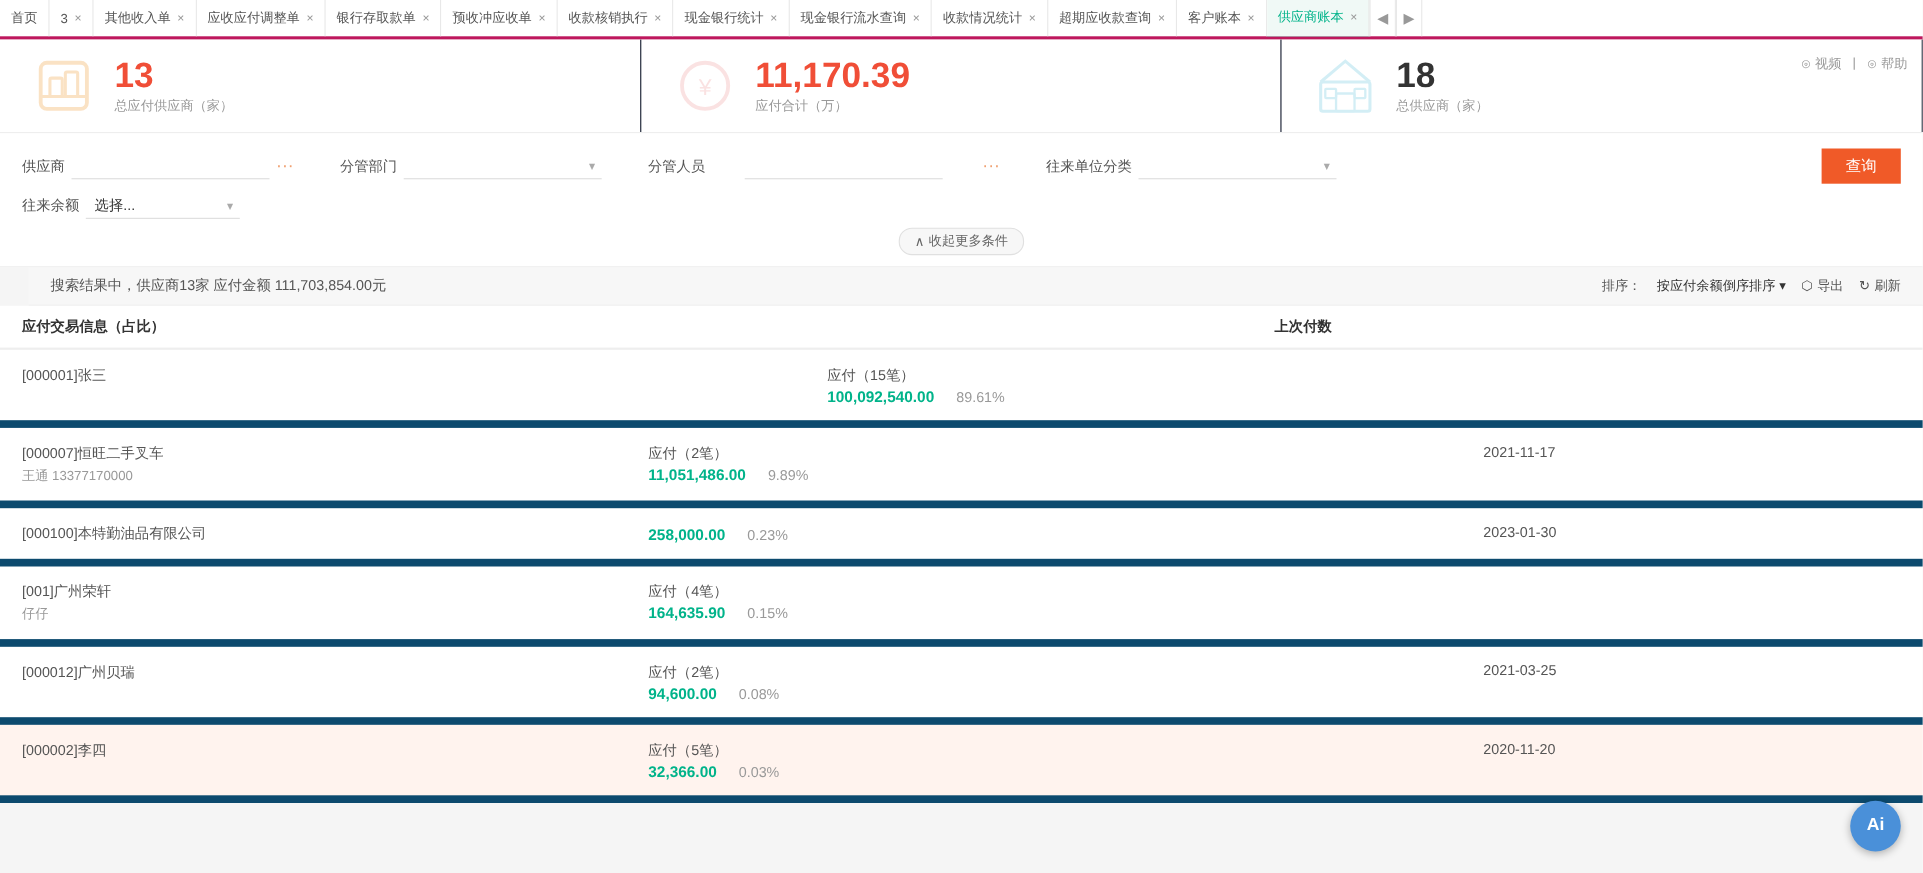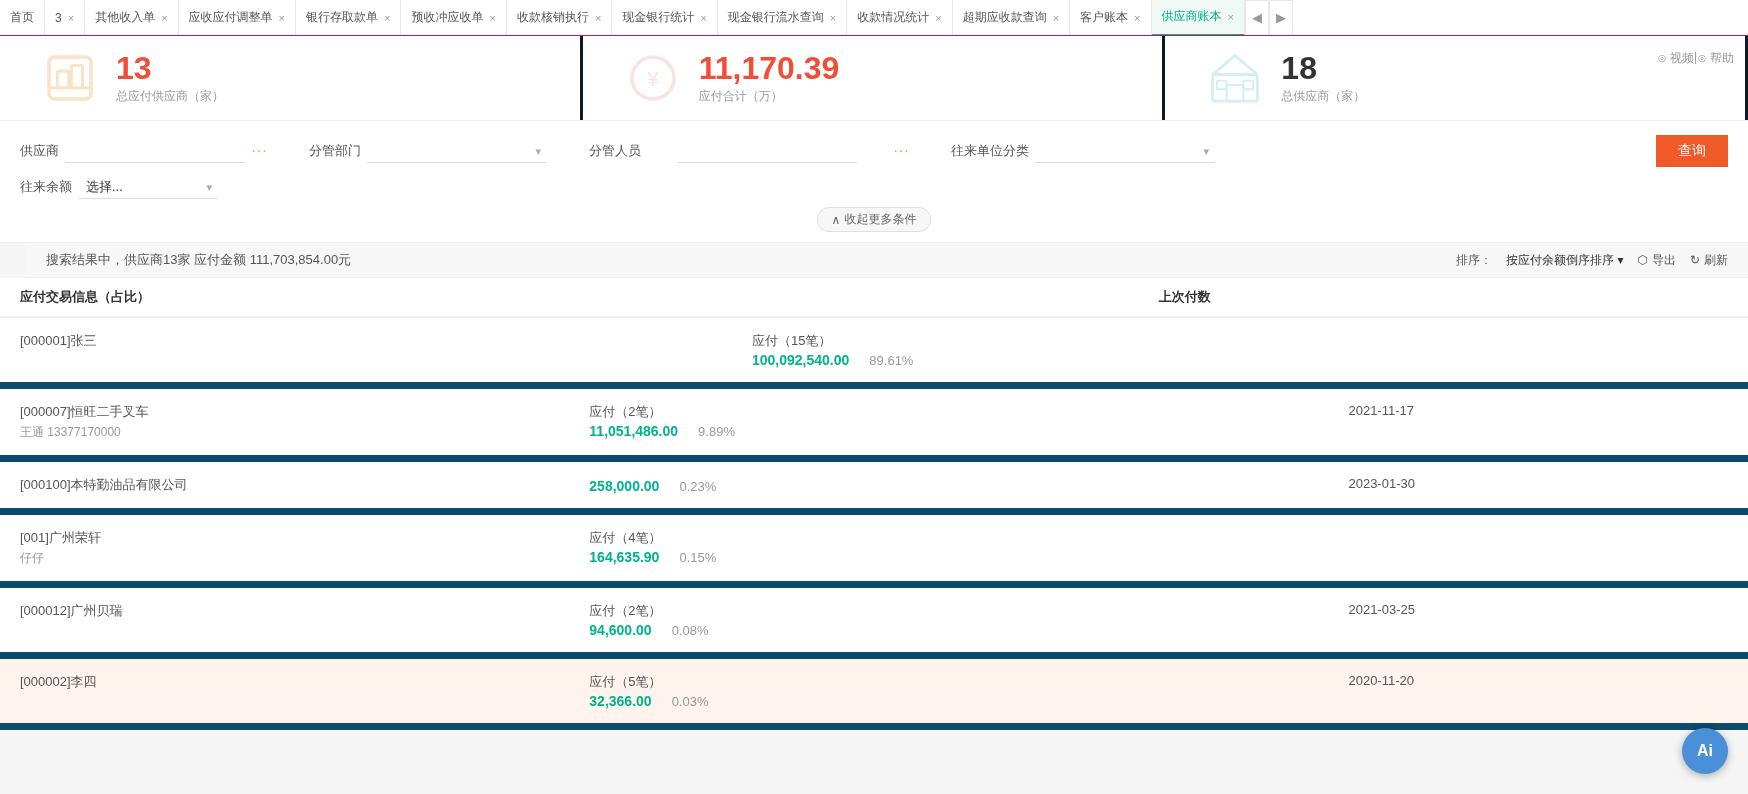--- a/index.html
+++ b/index.html
@@ -1,21 +1,21 @@
 <!DOCTYPE html>
 <html><head>
   <meta charset="utf-8">
   <style>
     * { box-sizing: border-box; margin: 0; padding: 0; font-family: 'Microsoft YaHei', Arial, sans-serif; }
     body { background: #f5f5f5; font-size: 13px; color: #333; overflow-x: hidden; }
 
     
     .top-nav {
       background: #fff;
-      border-bottom: 1px solid #be185d;
+      border-bottom: 3px solid #be185d;
       display: flex;
       align-items: center;
       height: 36px;
       overflow: hidden;
       flex-wrap: nowrap;
     }
     .nav-tab {
       display: flex;
       align-items: center;
       padding: 0 10px;
@@ -56,22 +56,21 @@
       display: flex;
       align-items: stretch;
       border-bottom: 1px solid #eee;
       position: relative;
     }
     .summary-card {
       display: flex;
       align-items: center;
       padding: 14px 30px;
       flex: 1;
-      border-right: 3px solid #0f172a;
-      margin-left: 12px;
+      border-right: 1px solid #0f172a;
     }
     .summary-card:last-child { border-right: none; }
     .card-icon {
       width: 56px;
       height: 56px;
       margin-right: 18px;
       flex-shrink: 0;
       display: flex;
       align-items: center;
       justify-content: center;
@@ -89,20 +88,21 @@
       color: #999;
       margin-top: 4px;
     }
     .summary-help {
       position: absolute;
       right: 14px;
       top: 14px;
       font-size: 12px;
       color: #999;
       display: flex;
+      gap: 10px;
     }
     .summary-help span { cursor: pointer; }
 
     
     .filter-area {
       background: #fff;
       padding: 14px 20px 10px 20px;
       border-bottom: 1px solid #eee;
     }
     .filter-row {

